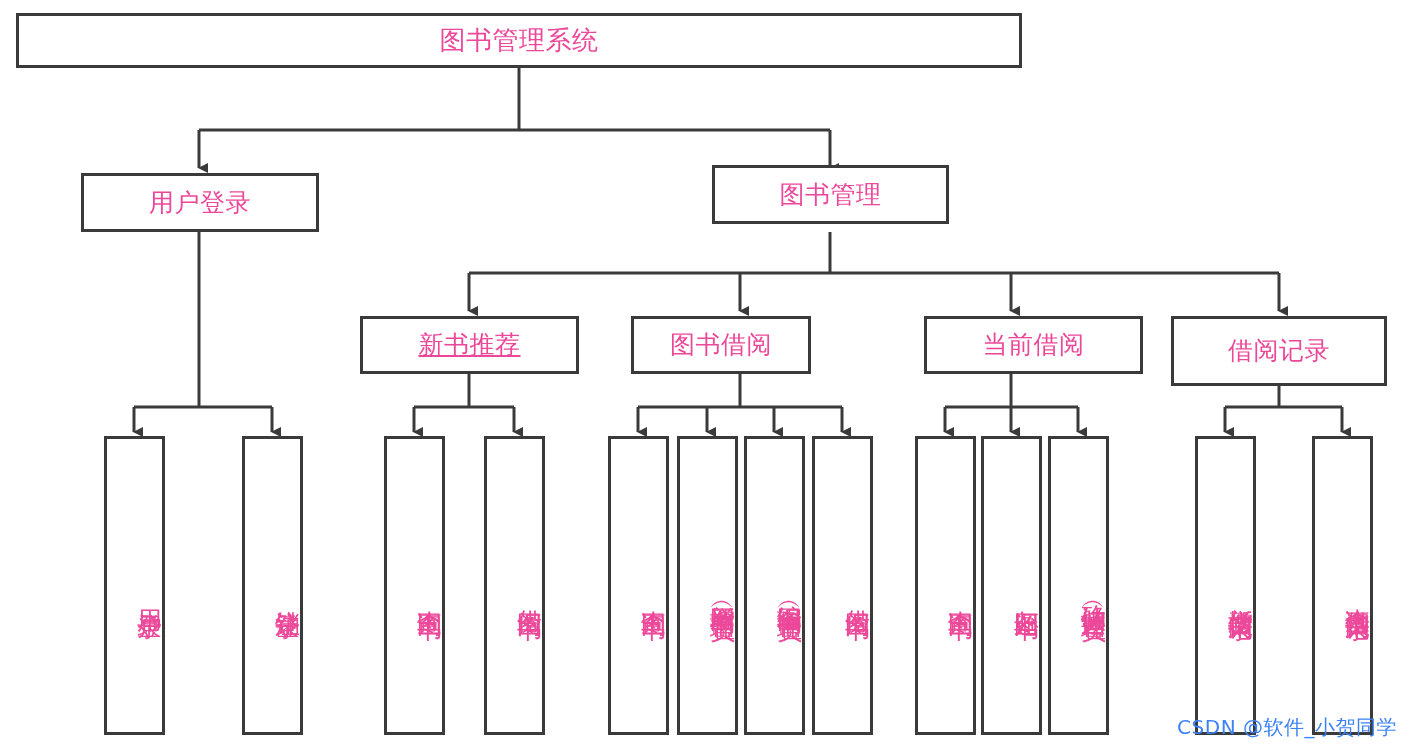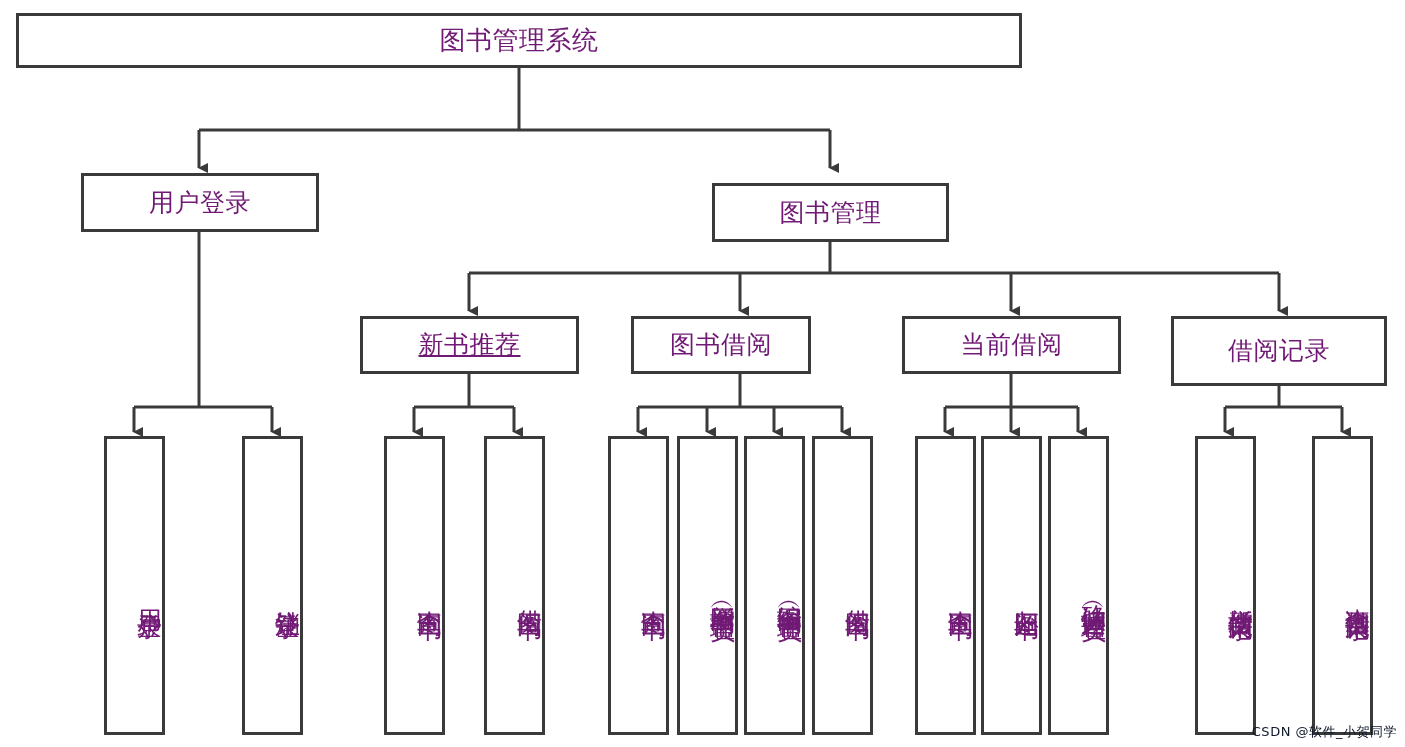--- a/index.html
+++ b/index.html
@@ -26,21 +26,21 @@
     pointer-events: none;
   }
   .node {
     position: absolute;
     box-sizing: border-box;
     border: 3px solid #3a3a3a;
     background: #ffffff;
     display: flex;
     align-items: center;
     justify-content: center;
-    color: #701a75;
+    color: #ec4899;
   }
   .node.horiz {
     font-size: 25px;
     line-height: 1.2;
     letter-spacing: 0.5px;
   }
   .node.root {
     font-size: 26px;
   }
   .node.leaf {
@@ -56,22 +56,22 @@
   .leaf-text {
     writing-mode: vertical-rl;
     text-orientation: upright;
     white-space: nowrap;
     letter-spacing: 2px;
   }
   .watermark {
     position: absolute;
     right: 8px;
     bottom: 6px;
-    font-size: 13px;
-    color: #0f172a;
+    font-size: 20px;
+    color: #3b82f6;
     letter-spacing: 0.5px;
     white-space: nowrap;
   }
 </style>
 </head>
 <body>
 
 <div id="canvas">
 
   <svg id="edges" viewBox="0 0 1405 747">
@@ -120,25 +120,25 @@
       <path d="M1279,374 L1279,407"></path>
       <path d="M1225,407 L1342,407"></path>
       <path d="M1225,407 L1225,432" marker-end="url(#arrow)"></path>
       <path d="M1342,407 L1342,432" marker-end="url(#arrow)"></path>
     </g>
   </svg>
 
   <div class="node horiz root" style="left:16px; top:13px; width:1006px; height:55px;">图书管理系统</div>
 
   <div class="node horiz" style="left:81px; top:173px; width:238px; height:59px;">用户登录</div>
-  <div class="node horiz" style="left:712px; top:183px; width:237px; height:59px;">图书管理</div>
+  <div class="node horiz" style="left:712px; top:165px; width:237px; height:59px;">图书管理</div>
 
   <div class="node horiz" style="left:360px; top:316px; width:219px; height:58px;text-decoration:underline;">新书推荐</div>
   <div class="node horiz" style="left:631px; top:316px; width:180px; height:58px;">图书借阅</div>
-  <div class="node horiz" style="left:902px; top:316px; width:219px; height:58px;">当前借阅</div>
+  <div class="node horiz" style="left:924px; top:316px; width:219px; height:58px;">当前借阅</div>
   <div class="node horiz" style="left:1171px; top:316px; width:216px; height:70px;">借阅记录</div>
 
   <div class="node leaf" style="left:104px; top:436px; width:61px; height:299px;">
     <span class="leaf-text">用户登录</span>
   </div>
   <div class="node leaf" style="left:242px; top:436px; width:61px; height:299px;">
     <span class="leaf-text">注销登录</span>
   </div>
 
   <div class="node leaf" style="left:384px; top:436px; width:61px; height:299px;">

